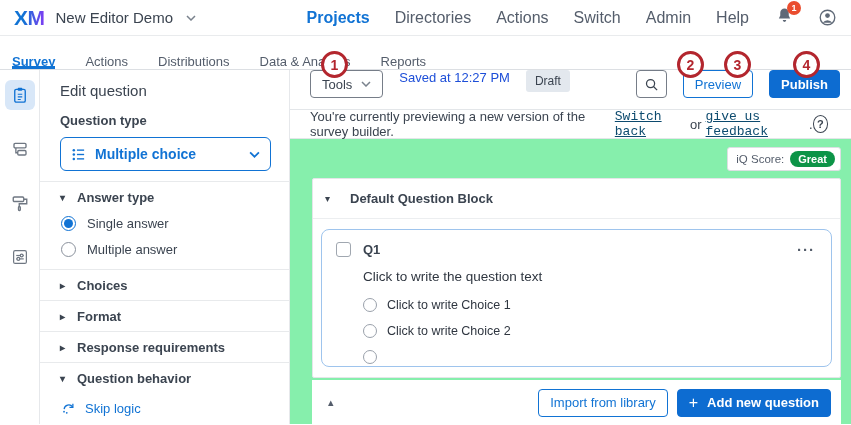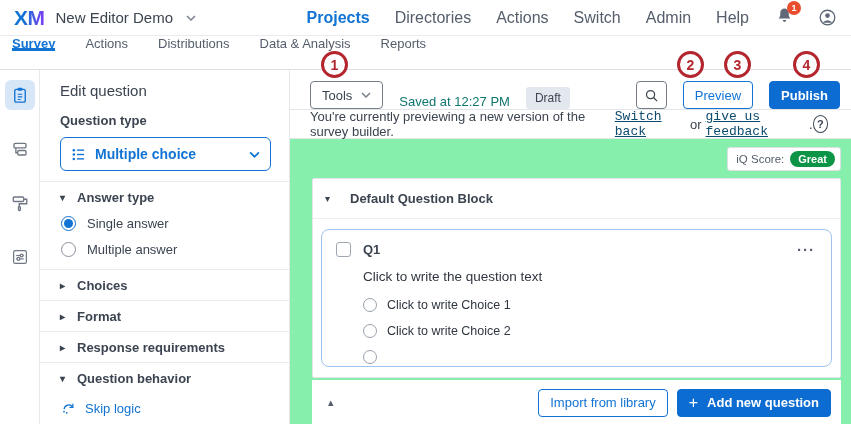--- a/index.html
+++ b/index.html
@@ -18,21 +18,21 @@
   .topnav { margin-left:auto; display:flex; align-items:center; gap:25px; }
   .topnav a { font-size:16px; color:#545d6b; text-decoration:none; }
   .topnav a.active { color:#1173d4; font-weight:700; }
   .bell-wrap { position:relative; display:inline-flex; margin-left:2px; }
   .bell-badge { position:absolute; top:-6px; right:-8px; min-width:14px; height:14px; padding:0 3px;
                 background:#ea4d2e; color:#fff; font-size:9px; font-weight:700; border-radius:8px;
                 display:flex; align-items:center; justify-content:center; }
   .avatar { display:inline-flex; }
 
   
-  .tabbar { height:34px; display:flex; align-items:flex-start; gap:30px; padding:0 0 0 12px; border-bottom:1px solid #dcdfe3; background:#fff; }
+  .tabbar { height:34px; display:flex; align-items:flex-end; gap:30px; padding:0 0 0 12px; border-bottom:1px solid #dcdfe3; background:#fff; }
   .tab { position:relative; display:flex; align-items:center; font-size:13px; color:#545d6b; cursor:pointer; }
   .tab.active { color:#1173d4; font-weight:700; }
   .tab.active::after { content:""; position:absolute; left:0; right:0; bottom:0; height:3px; background:#1173d4; }
 
   
   .bodyrow { display:flex; height:354px; }
 
   .rail { width:40px; border-right:1px solid #e6e8eb; display:flex; flex-direction:column; align-items:center; padding-top:10px; gap:24px; background:#fff; }
   .rail-btn { width:30px; height:30px; border-radius:6px; display:flex; align-items:center; justify-content:center; color:#6f7782; cursor:pointer; }
   .rail-btn.active { background:#d8e7f8; color:#1173d4; }
@@ -50,23 +50,23 @@
   .radio-row { display:flex; align-items:center; gap:11px; margin:11px 0 0 1px; font-size:13px; cursor:pointer; }
   .radio { width:15px; height:15px; border:1.5px solid #8a919c; border-radius:50%; position:relative; flex:none; background:#fff; }
   .radio.selected { border-color:#1173d4; }
   .radio.selected::after { content:""; position:absolute; inset:2px; background:#1173d4; border-radius:50%; }
   .pad-b { padding-bottom:12px; }
   .logic-link { display:flex; align-items:center; gap:9px; color:#1173d4; font-size:13px; margin:15px 0 0 1px; cursor:pointer; }
 
   .main { flex:1; display:flex; flex-direction:column; background:#f6f6f7; min-width:0; }
 
   
-  .toolbar { height:40px; background:#fff; border-bottom:1px solid #e3e6e9; display:flex; align-items:flex-end; padding:0 11px 0 20px; gap:16px; }
+  .toolbar { height:40px; background:#fff; border-bottom:1px solid #e3e6e9; display:flex; align-items:flex-start; padding:0 11px 0 20px; gap:16px; }
   .btn { display:flex; align-items:center; justify-content:center; gap:7px; height:28px; border-radius:4px; font-size:13px; cursor:pointer; background:#fff; border:1px solid #767d88; color:#3b4450; padding:0 11px; }
-  .saved { font-size:13px; color:#0f766e; }
+  .saved { font-size:13px; color:#1d4ed8; }
   .draft { background:#e3e8ee; color:#3b4450; font-size:12px; border-radius:3px; padding:4px 9px; }
   .tb-right { margin-left:auto; display:flex; align-items:center; gap:16px; }
   .icon-btn { width:31px; height:28px; border:1px solid #767d88; border-radius:4px; display:flex; align-items:center; justify-content:center; background:#fff; cursor:pointer; }
   .btn.outline-blue { border:1px solid #1173d4; color:#1173d4; font-weight:400; }
   .btn.primary { background:#0d6cd1; border:1px solid #0d6cd1; color:#fff; font-weight:600; }
 
   
   .banner { height:29px; background:#fff; border-bottom:1px solid #e3e6e9; display:flex; align-items:center; padding:0 23px 0 20px; font-size:13px; }
   .banner a { color:#0c4a6e;font-family:Liberation Mono, monospace; }
   .banner .seg { margin-right:4px; }

